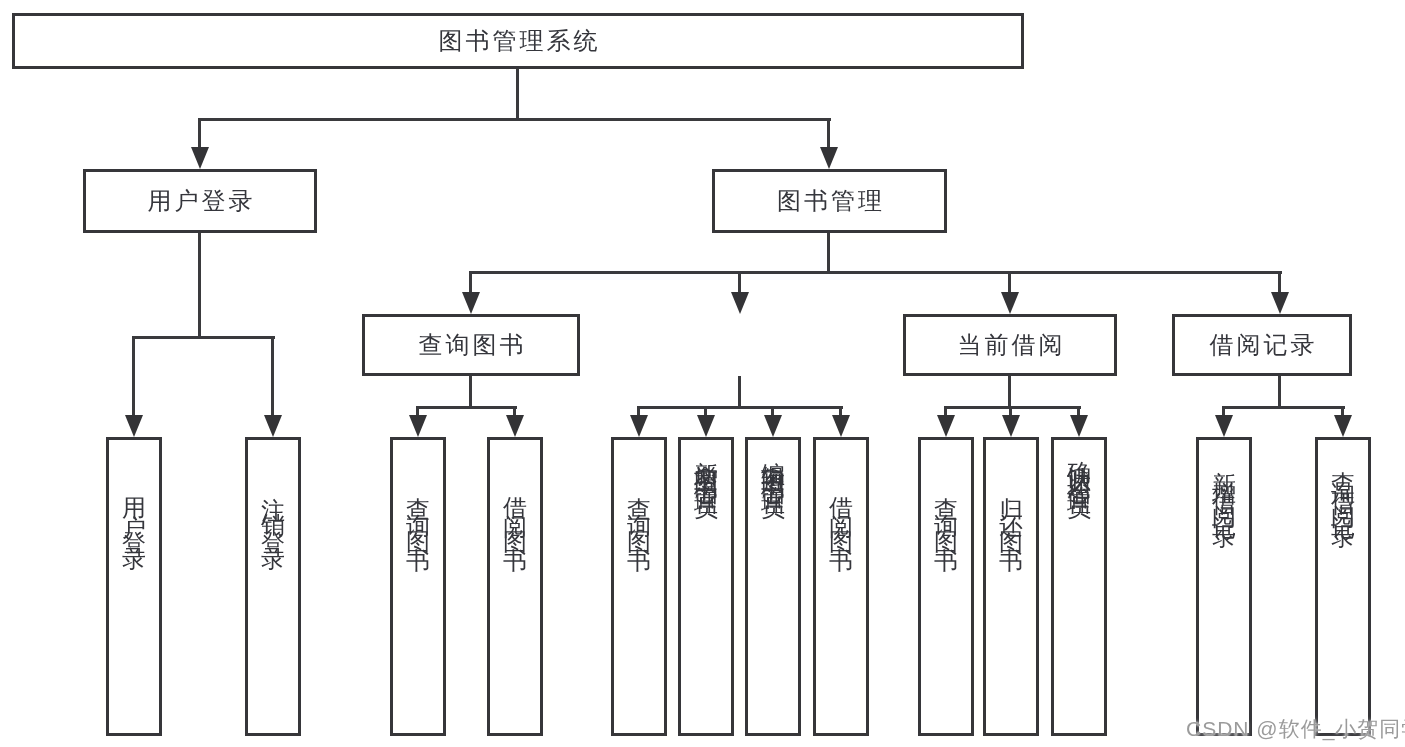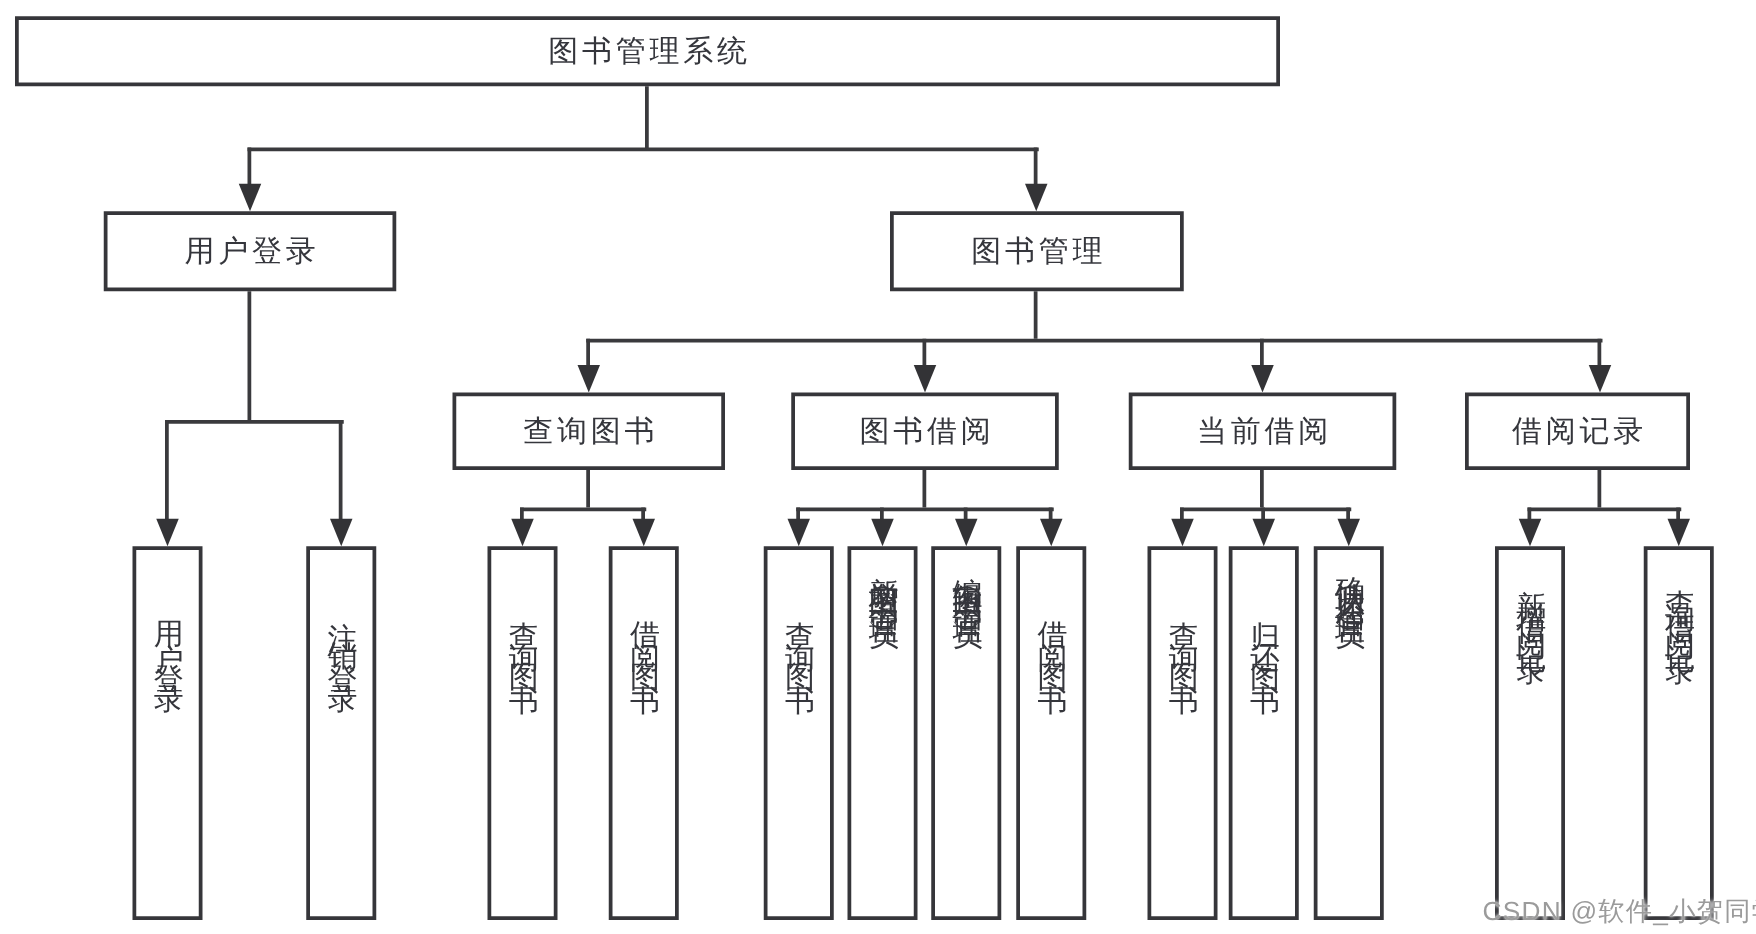--- a/index.html
+++ b/index.html
@@ -94,23 +94,20 @@
   <div class="vline" style="left:738px;top:271px;height:24px;"></div>
   <div class="ahead" style="left:731px;top:292px;"></div>
   <div class="vline" style="left:1008px;top:271px;height:24px;"></div>
   <div class="ahead" style="left:1001px;top:292px;"></div>
   <div class="vline" style="left:1278px;top:271px;height:24px;"></div>
   <div class="ahead" style="left:1271px;top:292px;"></div>
 
   <div class="node" style="left:362px;top:314px;width:218px;height:62px;">
     <span>查询图书</span>
   </div>
-  <div class="node" style="left:633px;top:314px;width:214px;height:62px;">
-    <span>图书借阅</span>
-  </div>
   <div class="node" style="left:903px;top:314px;width:214px;height:62px;">
     <span>当前借阅</span>
   </div>
   <div class="node" style="left:1172px;top:314px;width:180px;height:62px;">
     <span>借阅记录</span>
   </div>
 
   <div class="vline" style="left:469px;top:376px;height:30px;"></div>
   <div class="hline" style="left:416px;top:406px;width:101px;"></div>
   <div class="vline" style="left:416px;top:406px;height:12px;"></div>

